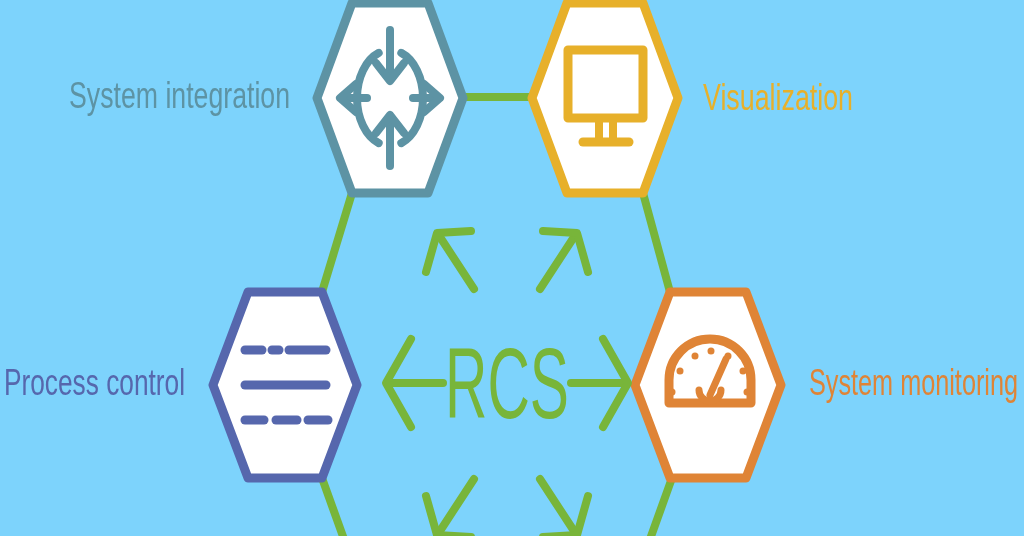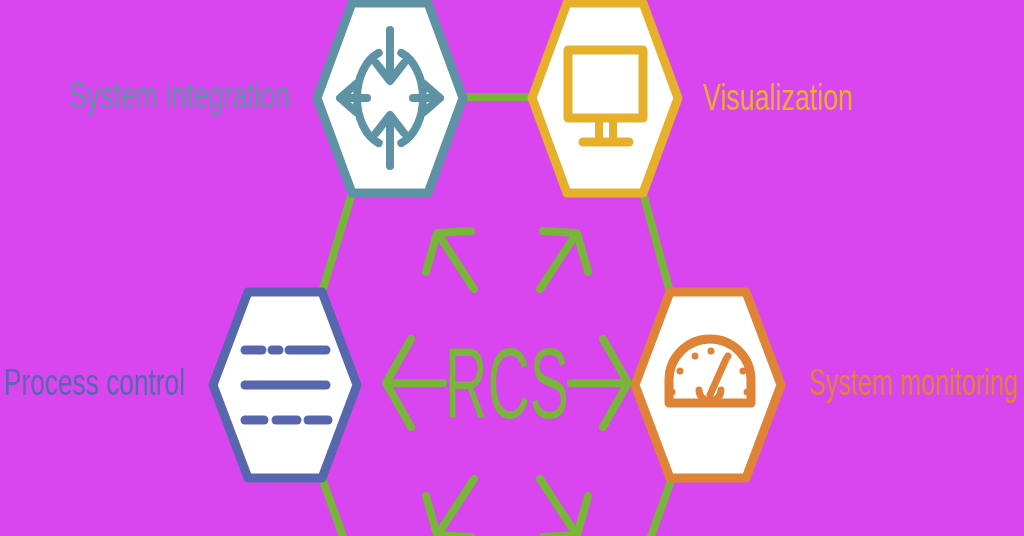--- a/index.html
+++ b/index.html
@@ -1,21 +1,21 @@
 <!DOCTYPE html>
 <html><head>
 <meta charset="utf-8">
 <style>
   html, body { margin: 0; padding: 0; background: #ffffff; }
   .stage {
     position: relative;
     width: 1024px;
     height: 536px;
     overflow: hidden;
-    background: #d946ef;
+    background: #7dd3fc;
     font-family: "Liberation Sans", "DejaVu Sans", sans-serif;
   }
   svg text {
     font-family: "Liberation Sans", "DejaVu Sans", sans-serif;
     font-weight: 400;
   }
 </style>
 </head>
 <body>
 

